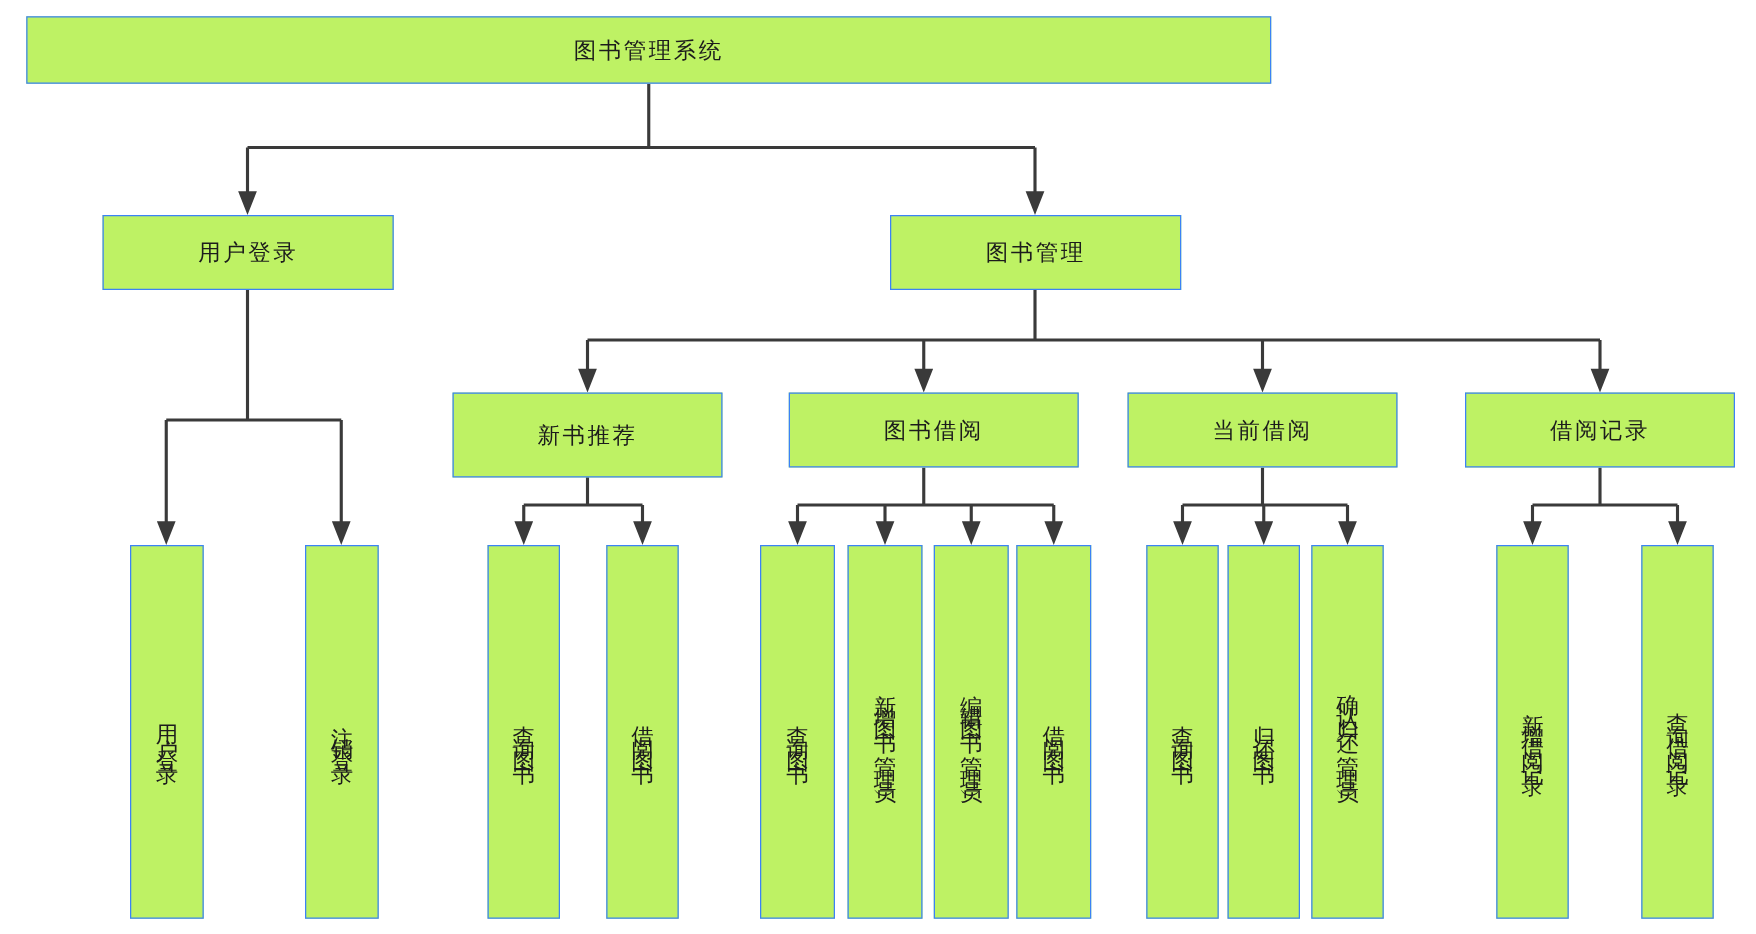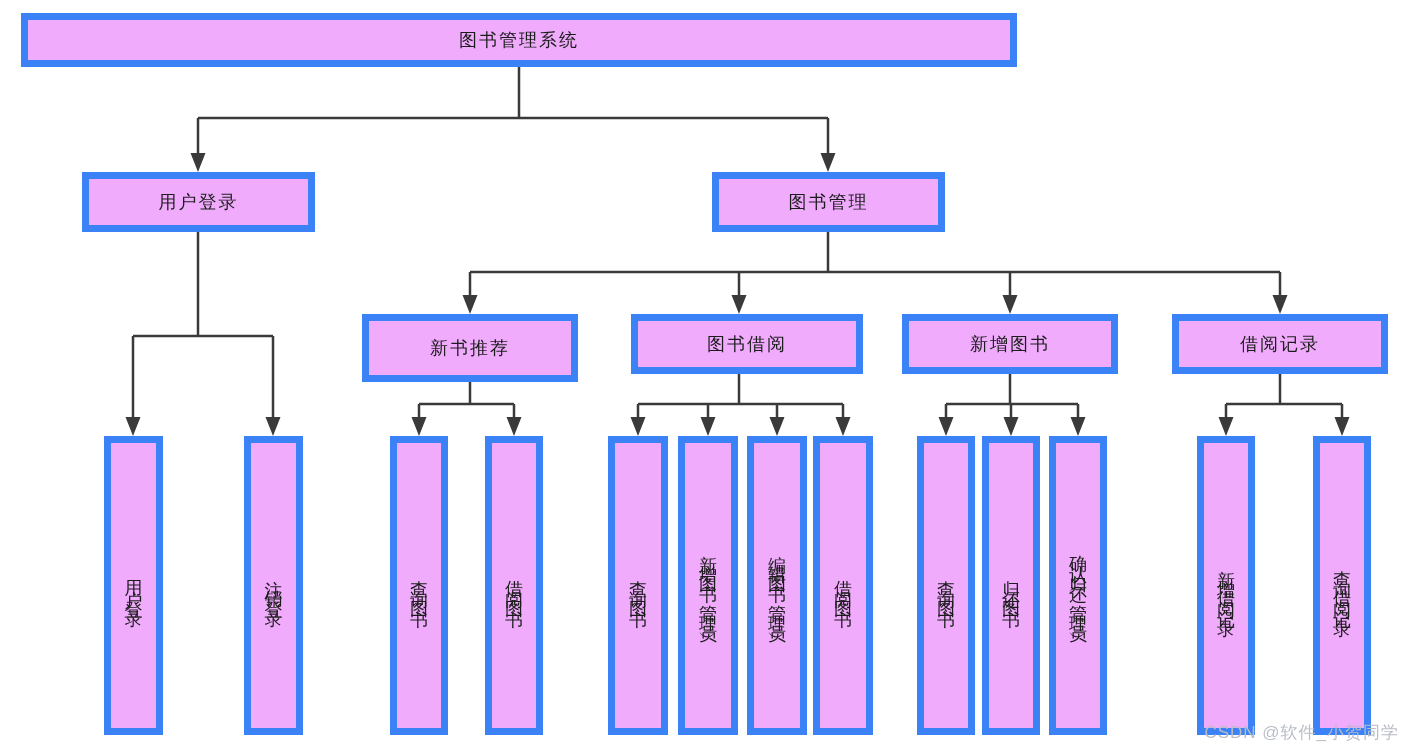--- a/index.html
+++ b/index.html
@@ -19,22 +19,22 @@
     position: absolute;
     left: 0;
     top: 0;
     width: 1405px;
     height: 747px;
     pointer-events: none;
   }
   .node {
     position: absolute;
     box-sizing: border-box;
-    border: 7px solid #3b82f6;
-    background: #f0abfc;
+    border: 1px solid #3b82f6;
+    background: #bef264;
     display: flex;
     align-items: center;
     justify-content: center;
     color: #1c1c1c;
     font-size: 18px;
     letter-spacing: 2px;
     z-index: 2;
   }
   .leaf {
     letter-spacing: 0;
@@ -82,21 +82,21 @@
              M1342,436 L1334.5,417 L1349.5,417 Z" fill="#3a3a3a" stroke="none"></path>
   </svg>
 
   <div class="node" style="left:21px; top:13px; width:996px; height:54px;">图书管理系统</div>
 
   <div class="node" style="left:82px; top:172px; width:233px; height:60px;">用户登录</div>
   <div class="node" style="left:712px; top:172px; width:233px; height:60px;">图书管理</div>
 
   <div class="node" style="left:362px; top:314px; width:216px; height:68px;">新书推荐</div>
   <div class="node" style="left:631px; top:314px; width:232px; height:60px;">图书借阅</div>
-  <div class="node" style="left:902px; top:314px; width:216px; height:60px;">新增图书</div>
+  <div class="node" style="left:902px; top:314px; width:216px; height:60px;">当前借阅</div>
   <div class="node" style="left:1172px; top:314px; width:216px; height:60px;">借阅记录</div>
 
   <div class="node leaf" style="left:104px; top:436px; width:59px; height:299px;">
     <span class="vtext">用户登录</span>
   </div>
   <div class="node leaf" style="left:244px; top:436px; width:59px; height:299px;">
     <span class="vtext">注销登录</span>
   </div>
 
   <div class="node leaf" style="left:390px; top:436px; width:58px; height:299px;">
@@ -129,15 +129,14 @@
     <span class="vtext">确认归还（管理员）</span>
   </div>
 
   <div class="node leaf" style="left:1197px; top:436px; width:58px; height:299px;">
     <span class="vtext">新增借阅记录</span>
   </div>
   <div class="node leaf" style="left:1313px; top:436px; width:58px; height:299px;">
     <span class="vtext">查询借阅记录</span>
   </div>
 
-  <div class="watermark">CSDN @软件_小贺同学</div>
 
 </div>
 
 </body></html>

